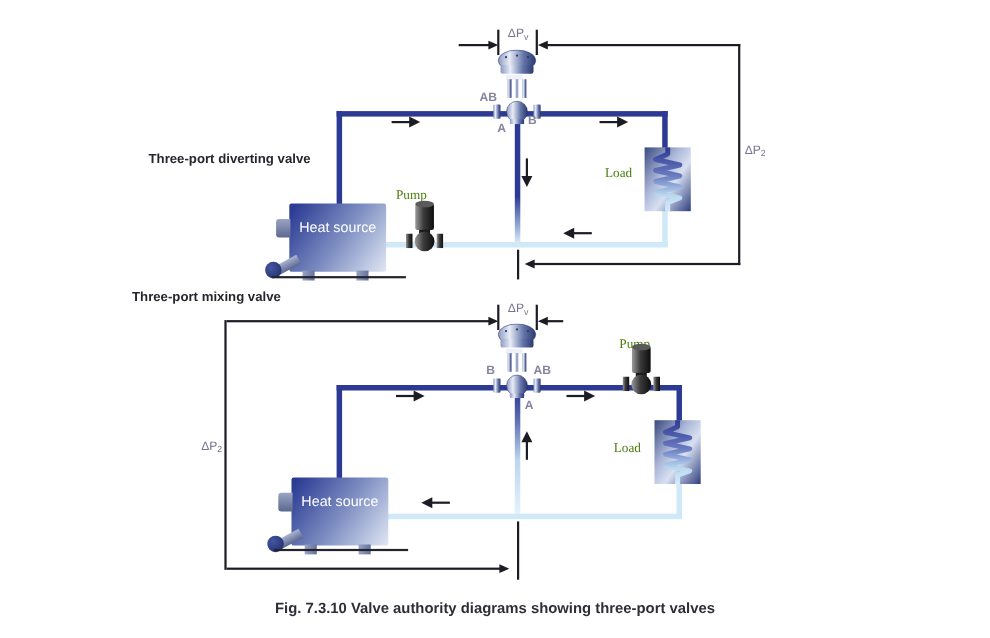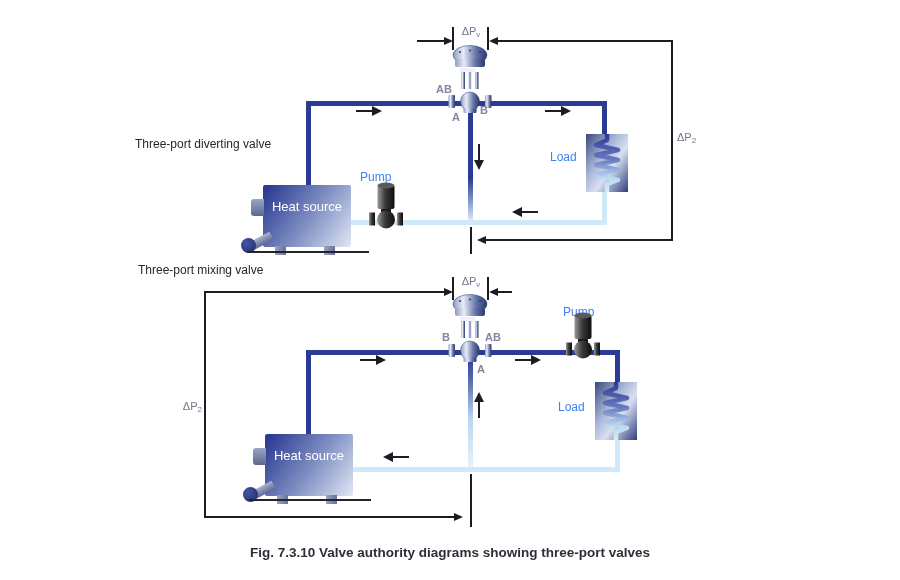--- a/index.html
+++ b/index.html
@@ -25,22 +25,22 @@
   .ar-l{width:26px;height:10px;}
   .ar-l::before{right:0;top:4px;width:17px;height:2px;}
   .ar-l::after{right:16px;top:0;border-top:5px solid transparent;border-bottom:5px solid transparent;border-right:10px solid #1c1c24;}
   .ar-d{width:10px;height:26px;}
   .ar-d::before{left:4px;top:0;width:2px;height:17px;}
   .ar-d::after{left:0;top:16px;border-left:5px solid transparent;border-right:5px solid transparent;border-top:10px solid #1c1c24;}
   .ar-u{width:10px;height:26px;}
   .ar-u::before{left:4px;bottom:0;width:2px;height:17px;}
   .ar-u::after{left:0;bottom:16px;border-left:5px solid transparent;border-right:5px solid transparent;border-bottom:10px solid #1c1c24;}
   
-  .diagtitle{position:absolute;font-size:12px;font-weight:normal;color:#26262e;white-space:nowrap;}
-  .complabel{position:absolute;font-size:12px;color:#3b82f6;white-space:nowrap;}
+  .diagtitle{position:absolute;font-size:12px;font-weight:bold;color:#26262e;white-space:nowrap;}
+  .complabel{position:absolute;font-size:12px;color:#4d7c0f;white-space:nowrap;font-family:Liberation Serif, serif;}
   .portlabel{position:absolute;font-size:11px;font-weight:bold;color:#8585a0;white-space:nowrap;}
   .dp{position:absolute;font-size:11px;color:#74748e;white-space:nowrap;}
   .dp .dpsub{font-size:8px;vertical-align:-2px;}
   .caption{position:absolute;left:0;right:0;top:545px;text-align:center;font-size:13.5px;font-weight:bold;color:#2e2e38;}
   
   .boiler{position:absolute;width:88px;height:62px;border-radius:2px;
           background:linear-gradient(125deg,#2c3c94 5%,#8292c4 55%,#e0e7f4 100%);}
   .boiler .hslabel{display:block;padding-top:14px;text-align:center;font-size:13px;color:#ffffff;}
   .b-stub{position:absolute;left:-12px;top:14px;width:13px;height:17px;border-radius:3px 0 0 3px;
           background:linear-gradient(180deg,#9aa4c4,#5c688f);}
@@ -156,21 +156,21 @@
 
   
   <div class="load" style="left:586px;top:134px;">
     <svg width="42" height="58" viewBox="0 0 42 58">
       <polyline points="21,0 21,6 10,11 32,16 10,21 32,26 10,31 32,36 10,41 32,46 21,50 21,58" fill="none" stroke="url(#gCoil)" stroke-width="4.5" stroke-linejoin="round" stroke-linecap="round"></polyline>
     </svg>
   </div>
   <div class="complabel" style="left:550px;top:150px;">Load</div>
 
   
-  <div class="diagtitle" style="left:138px;top:263px;">Three-port mixing valve</div>
+  <div class="diagtitle" style="left:120px;top:263px;">Three-port mixing valve</div>
 
   
   <div class="dim" style="left:204px;top:291px;width:2px;height:227px;"></div>
   <div class="dim" style="left:206px;top:291px;width:240px;height:2px;"></div>
   <div class="tipr" style="left:444px;top:288px;"></div>
   <div class="dim" style="left:452px;top:277px;width:2px;height:23px;"></div>
   <div class="dim" style="left:487px;top:277px;width:2px;height:23px;"></div>
   <div class="tipl" style="left:489px;top:288px;"></div>
   <div class="dim" style="left:497px;top:291px;width:15px;height:2px;"></div>
   <div class="dim" style="left:206px;top:516px;width:250px;height:2px;"></div>

